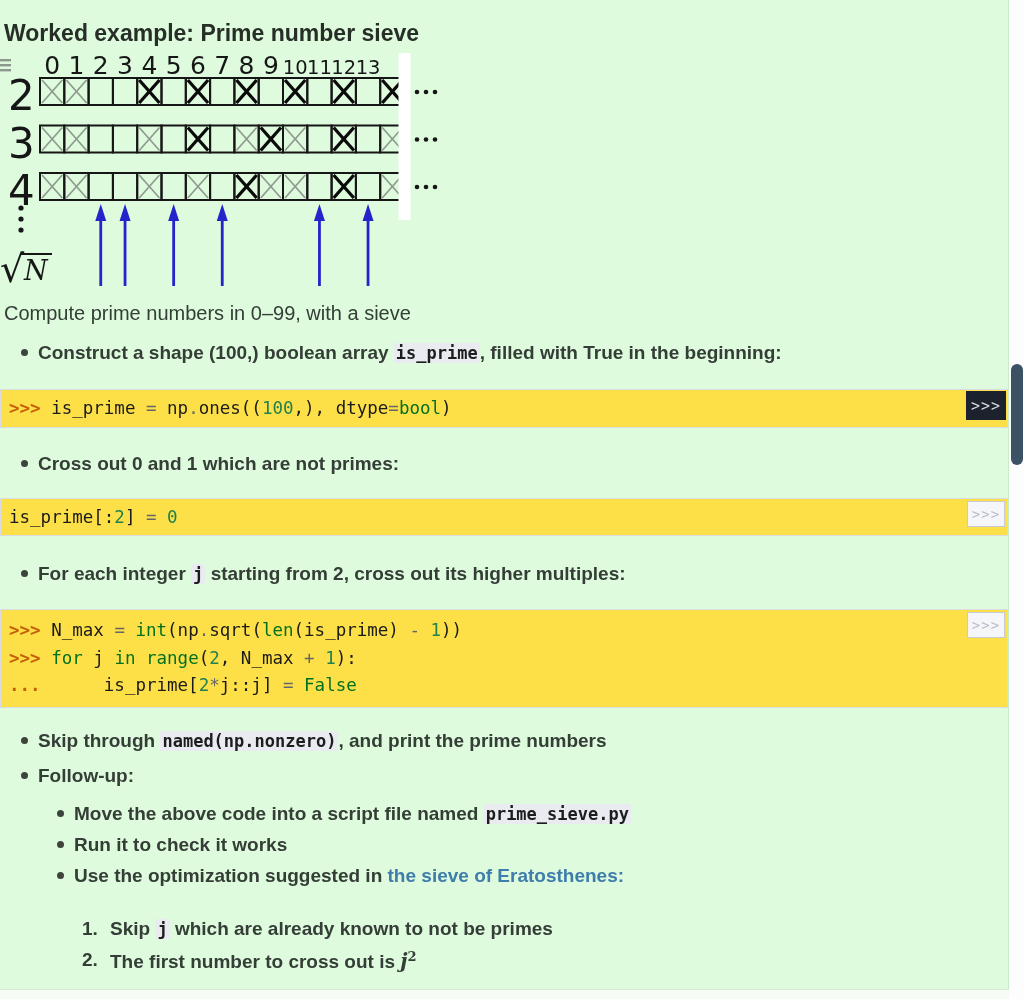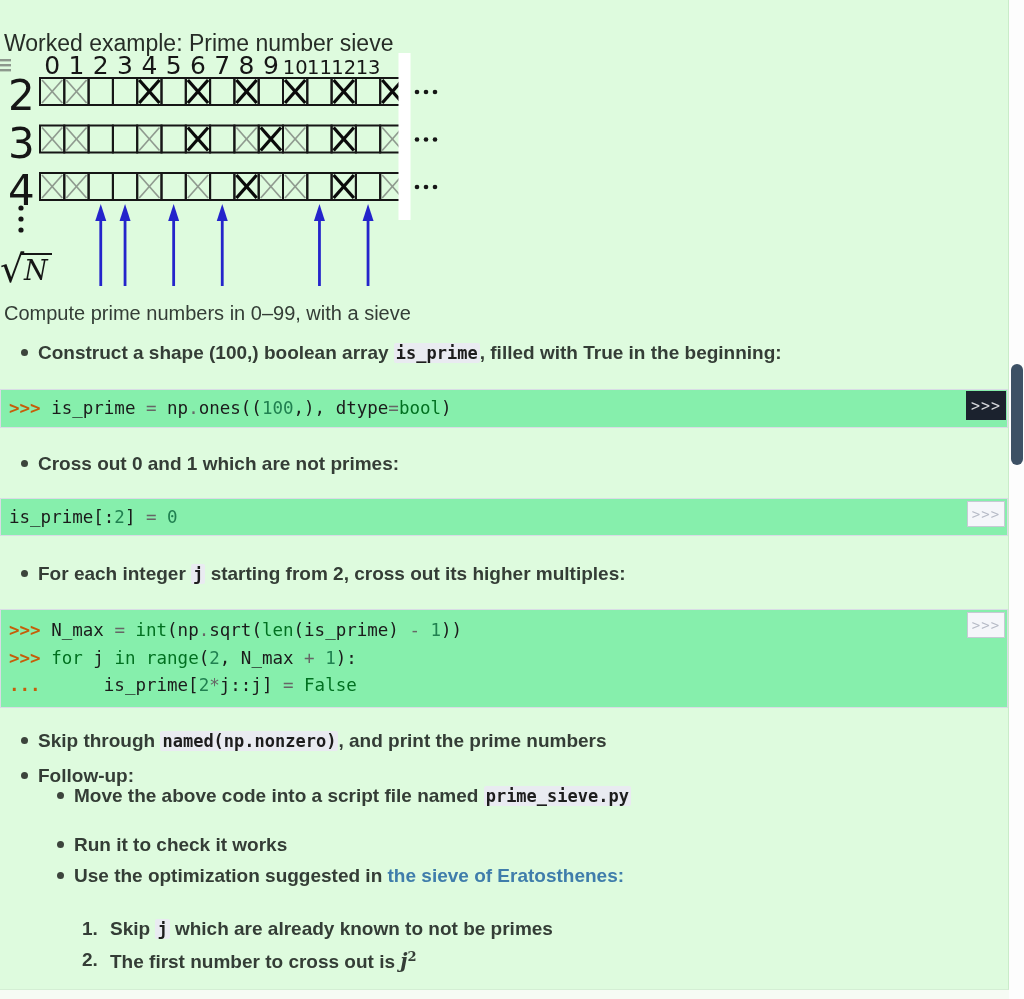--- a/index.html
+++ b/index.html
@@ -7,39 +7,39 @@
           font-family:"Liberation Sans",sans-serif;}
   
   #panel{position:absolute;left:0;top:0;width:1008px;height:989px;background:#defbde;
          border-right:1px solid #c9ecc9;border-bottom:1px solid #d4eed4;}
   #bottom-strip{position:absolute;left:0;top:990px;width:1009px;height:9px;background:#f6fbf4;}
   
   #scroll-track{position:absolute;left:1009px;top:0;width:15px;height:999px;background:#fdfdfd;}
   #scroll-thumb{position:absolute;left:1011px;top:364px;width:12px;height:101px;
                 background:#3d5165;border-radius:6px;}
   
-  #page-title{position:absolute;left:4px;top:20px;font-size:23px;font-weight:normal;color:#272d27;margin-top:10px;}
+  #page-title{position:absolute;left:4px;top:20px;font-size:23px;font-weight:bold;color:#272d27;}
   
   #sieve-diagram{position:absolute;left:0;top:48px;}
   
   .para{position:absolute;left:4px;font-size:20px;color:#343d36;}
   .li{position:absolute;left:38px;right:40px;font-size:19px;color:#343d36;font-weight:bold;}
   .li .dot{position:absolute;left:-17px;top:7px;width:7px;height:7px;border-radius:50%;background:#3c443c;}
   .li.nested{left:74px;}
   .li.ordered{left:110px;}
   .li .onum{position:absolute;left:-28px;}
   
   .sg-t{}
   .sg-code{font-family:"DejaVu Sans Mono",monospace;font-size:17px;background:#e9ebf1;
            color:#1d1d1d;border-radius:2px;padding:0 2px;}
   .sg-link{color:#3f7dab;cursor:pointer;}
   .sg-math{font-family:"DejaVu Serif",serif;font-style:italic;font-size:20px;}
   .sg-msup{font-family:"DejaVu Serif",serif;font-size:13px;vertical-align:super;line-height:0;}
   
-  .codeblock{position:absolute;left:0;width:1006px;background:#86efac;border:1px solid #d9dce5;}
+  .codeblock{position:absolute;left:0;width:1006px;background:#fde047;border:1px solid #d9dce5;}
   .code-lines{padding:5px 0 0 8px;font-family:"DejaVu Sans Mono",monospace;font-size:17.5px;
               line-height:27.5px;color:#1b1b1b;white-space:pre;}
   .tk-n{color:#1b1b1b;}
   .tk-p{color:#c65d09;font-weight:bold;}
   .tk-o{color:#666666;}
   .tk-m{color:#208050;}
   .tk-b{color:#007020;}
   .tk-k{color:#007020;font-weight:normal;}
   .copybtn{position:absolute;font-family:"DejaVu Sans Mono",monospace;cursor:pointer;
            display:flex;align-items:center;justify-content:center;letter-spacing:1px;}
@@ -239,21 +239,21 @@
     <div class="li" style="top:730px">
       <span class="dot"></span>
       <span class="rich"><span class="sg-t">Skip through </span><span class="sg-code">named(np.nonzero)</span><span class="sg-t">, and print the prime numbers</span></span>
     </div>
 
     <div class="li" style="top:765px">
       <span class="dot"></span>
       <span class="rich"><span class="sg-t">Follow-up:</span></span>
     </div>
 
-    <div class="li nested" style="top:785px">
+    <div class="li nested" style="top:803px">
       <span class="dot"></span>
       <span class="rich"><span class="sg-t">Move the above code into a script file named </span><span class="sg-code">prime_sieve.py</span></span>
     </div>
 
     <div class="li nested" style="top:865px">
       <span class="dot"></span>
       <span class="rich"><span class="sg-t">Use the optimization suggested in </span><span class="sg-link">the sieve of Eratosthenes:</span></span>
     </div>
 
     <div class="li nested" style="top:834px">

